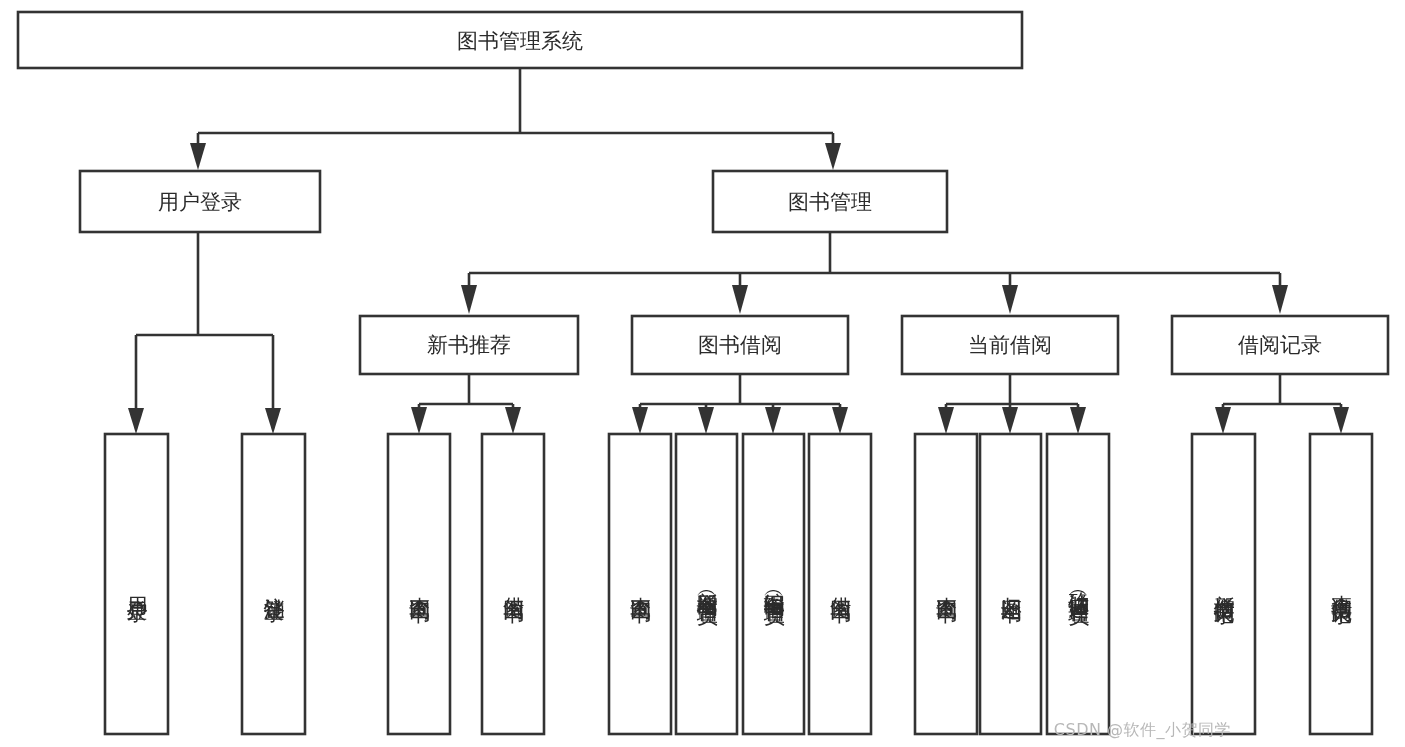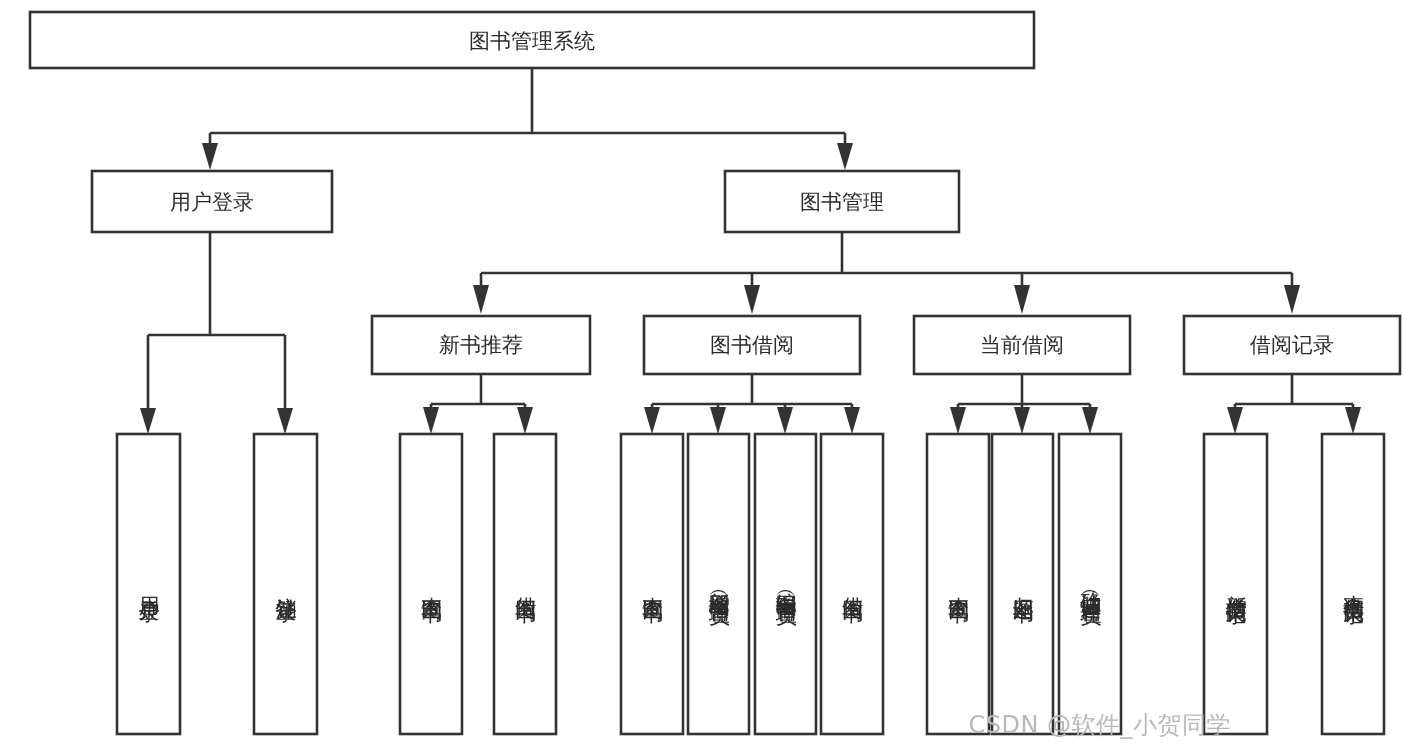--- a/index.html
+++ b/index.html
@@ -12,21 +12,20 @@
     height: 747px;
     font-family: "DejaVu Sans", "Liberation Sans", sans-serif;
     overflow: hidden;
     position: relative;
   }
   #diagram-root {
     position: relative;
     width: 1235px;
     height: 747px;
     background: #ffffff;
-    margin-left: 12px;
   }
   svg#tree-svg {
     position: absolute;
     left: 0;
     top: 0;
     width: 1405px;
     height: 747px;
     display: block;
   }
   .node-box {
@@ -64,24 +63,24 @@
     display: flex;
     align-items: center;
     justify-content: center;
     text-align: center;
     white-space: nowrap;
     pointer-events: none;
     user-select: none;
   }
   .watermark {
     position: absolute;
-    right: 16px;
+    right: 4px;
     bottom: 6px;
     font-family: "DejaVu Sans", "Liberation Sans", sans-serif;
-    font-size: 24px;
+    font-size: 16px;
     color: #b8b8b8;
     white-space: nowrap;
     letter-spacing: 0.5px;
   }
 </style>
 </head>
 <body>
 
 <div id="diagram-root">
 

